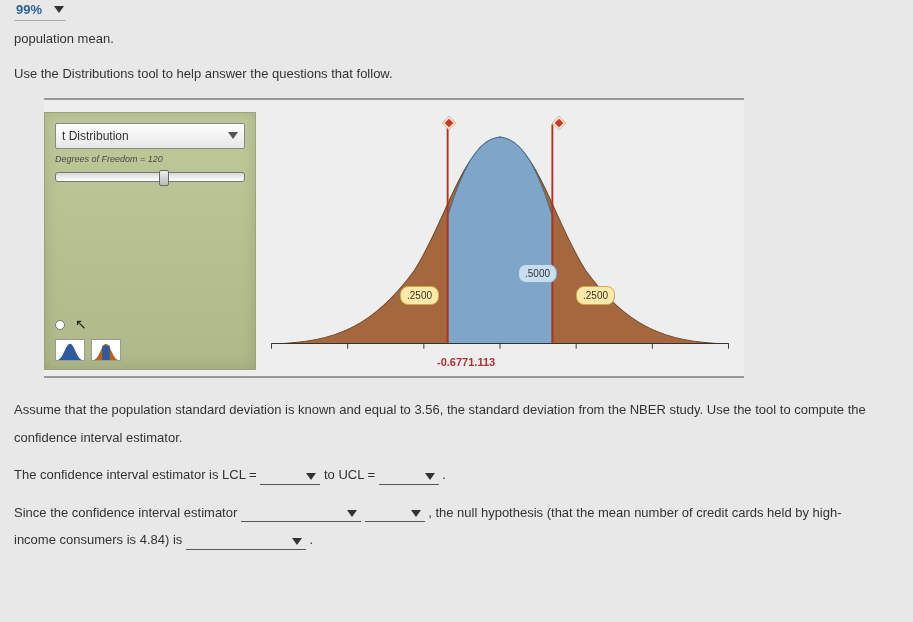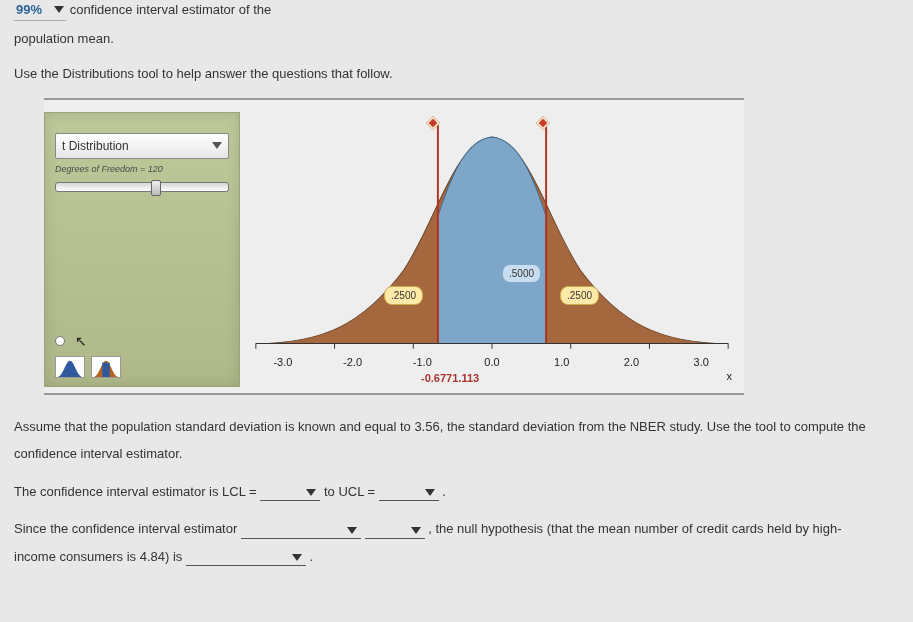--- a/index.html
+++ b/index.html
@@ -47,24 +47,24 @@
       border-top: 2px solid #999;
       border-bottom: 2px solid #999;
       margin: 14px 14px 22px 30px;
       padding: 12px 0 6px 0;
       display: flex;
       gap: 0;
       background: #eee;
       width: 700px;
     }
     .panel {
-      width: 196px;
+      width: 212px;
       background: linear-gradient(180deg,#bec99a,#aeb888);
       border: 1px solid #9aa37a;
-      padding: 20px 10px 8px 10px;
+      padding: 10px 10px 8px 10px;
       box-shadow: inset 0 0 14px rgba(0,0,0,0.12);
       display: flex;
       flex-direction: column;
     }
     .dist-select {
       background: linear-gradient(#fff,#e6e6e6);
       border: 1px solid #888;
       font-size: 12px;
       padding: 3px 6px;
       display: flex;
@@ -146,21 +146,20 @@
     .section-gap { margin-top: 18px; }
   </style>
 </head>
 <body>
 
 <p class="text-line">
   <span class="dd-inline">
     <span>99%</span>
     <span class="caret"></span>
   </span>
-  <span>confidence interval estimator of the</span>
 </p>
 <p class="text-line">population mean.</p>
 
 <p class="text-line" style="margin-top:16px">Use the Distributions tool to help answer the questions that follow.</p>
 
 <div class="tool-frame">
 
   <div class="panel">
     <div class="dist-select">
       <span>t Distribution</span>
@@ -221,30 +220,20 @@
       </g>
     </svg>
 
     <div class="diamond-handle" style="left:188px; top:6px"></div>
     <div class="diamond-handle" style="left:298px; top:6px"></div>
 
     <div class="area-tag" style="left:144px; top:174px">.2500</div>
     <div class="area-tag blue" style="left:262px; top:152px">.5000</div>
     <div class="area-tag" style="left:320px; top:174px">.2500</div>
 
-    <div class="axis-labels">
-      <span>-3.0</span>
-      <span>-2.0</span>
-      <span>-1.0</span>
-      <span>0.0</span>
-      <span>1.0</span>
-      <span>2.0</span>
-      <span>3.0</span>
-      <span class="x-letter">x</span>
-    </div>
     <div class="crit-row">
       <span class="neg">-0.677</span>
       <span class="pos">1.113</span>
     </div>
   </div>
 </div>
 
 <p class="text-line section-gap">Assume that the population standard deviation is known and equal to 3.56, the standard deviation from the NBER study. Use the tool to compute the</p>
 <p class="text-line">confidence interval estimator.</p>
 

